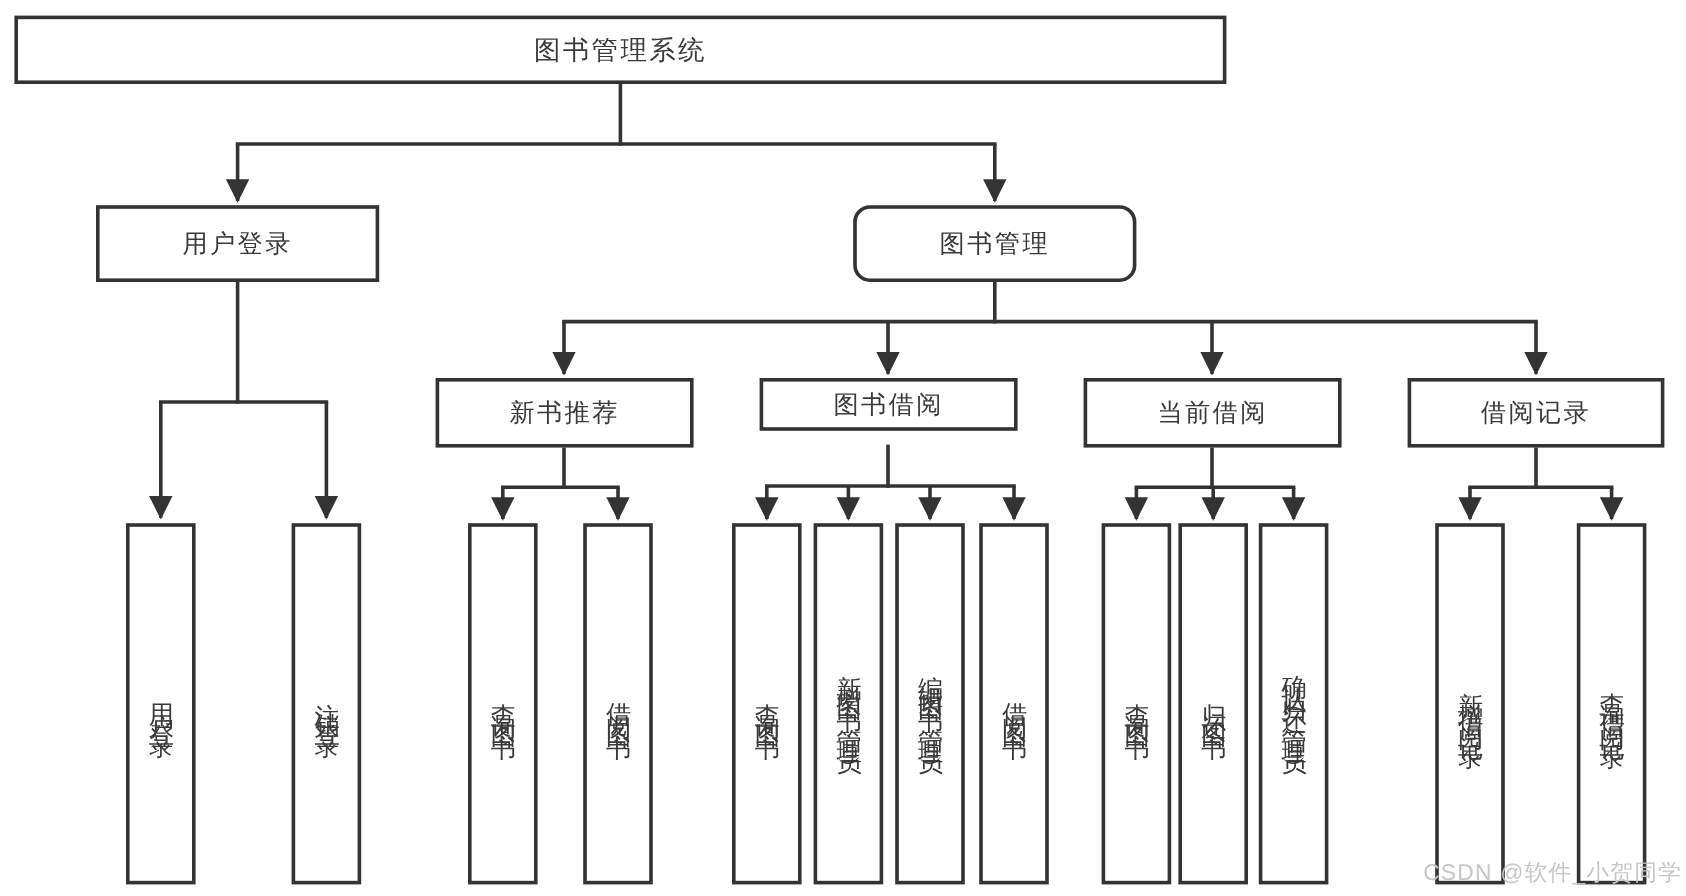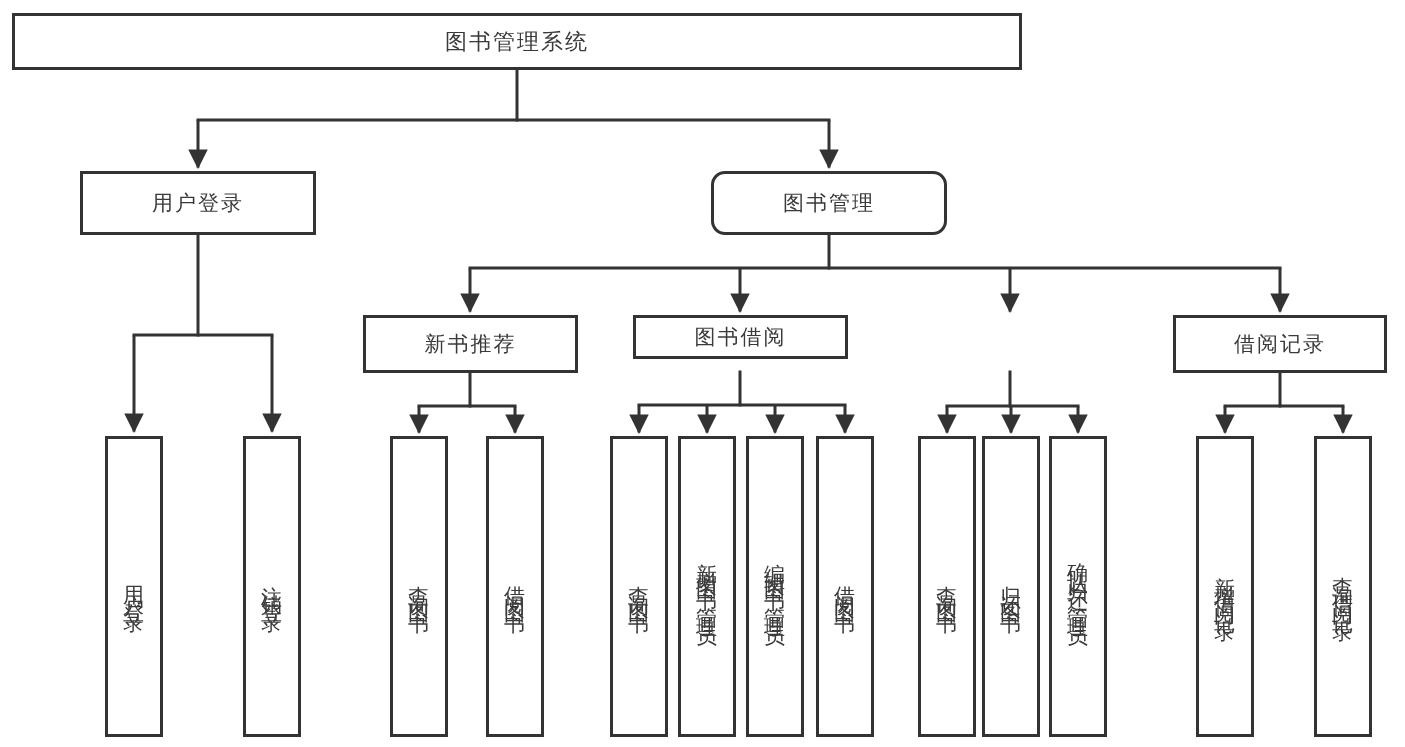--- a/index.html
+++ b/index.html
@@ -91,33 +91,35 @@
     <path class="ln" d="M1343,408 V431" marker-end="url(#arw)"></path>
   </svg>
 
   <div id="root" class="box hbox">图书管理系统</div>
 
   <div id="l2a" class="box hbox">用户登录</div>
   <div id="l2b" class="box hbox">图书管理</div>
 
   <div id="l3a" class="box hbox">新书推荐</div>
   <div id="l3b" class="box hbox">图书借阅</div>
+  <div id="l3c" class="box hbox">当前借阅</div>
   <div id="l3d" class="box hbox">借阅记录</div>
 
   <div id="g1a" class="box vbox leaf">用户登录</div>
   <div id="g1b" class="box vbox leaf">注销登录</div>
 
   <div id="g2a" class="box vbox leaf">查询图书</div>
   <div id="g2b" class="box vbox leaf">借阅图书</div>
 
   <div id="g3a" class="box vbox leaf">查询图书</div>
   <div id="g3b" class="box vbox leaf">新增图书（管理员）</div>
   <div id="g3c" class="box vbox leaf">编辑图书（管理员）</div>
   <div id="g3d" class="box vbox leaf">借阅图书</div>
 
   <div id="g4a" class="box vbox leaf">查询图书</div>
   <div id="g4b" class="box vbox leaf">归还图书</div>
   <div id="g4c" class="box vbox leaf">确认归还（管理员）</div>
 
   <div id="g5a" class="box vbox leaf">新增借阅记录</div>
   <div id="g5b" class="box vbox leaf">查询借阅记录</div>
 
+  <div id="watermark">CSDN @软件_小贺同学</div>
 </div>
 
 </body></html>

